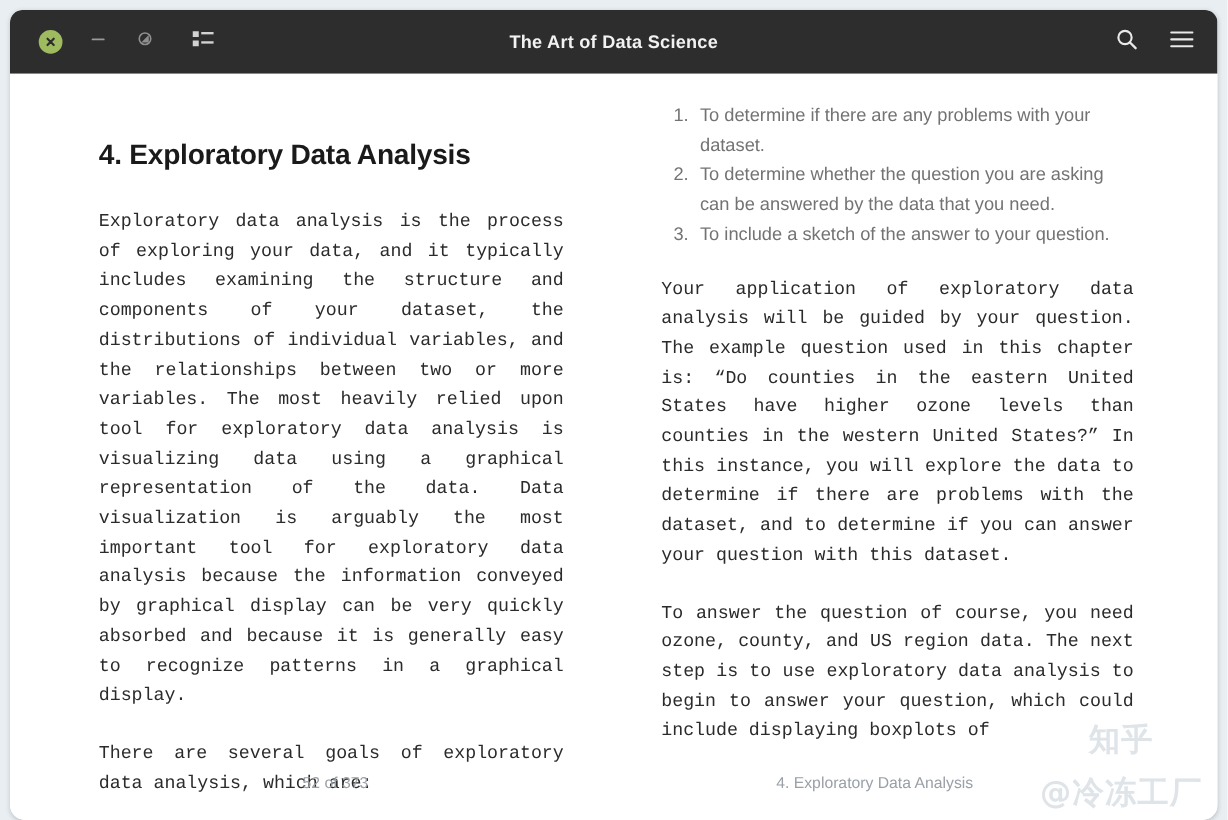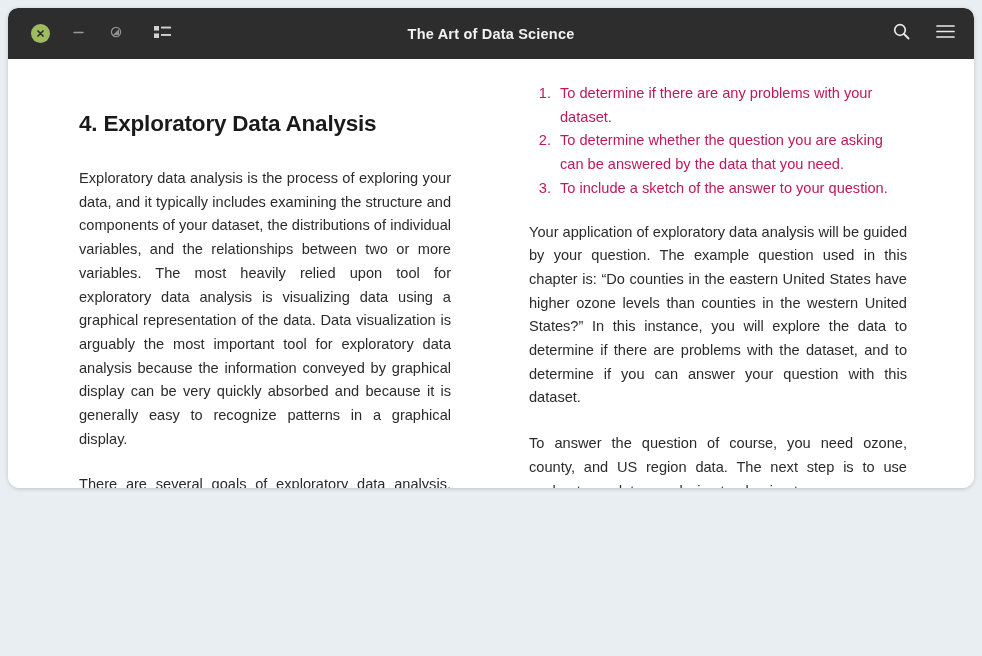--- a/index.html
+++ b/index.html
@@ -12,21 +12,21 @@
     overflow: hidden;
     background: #e8eef2;
     font-family: "Liberation Sans", sans-serif;
   }
 
   #app-window {
     position: absolute;
     left: 8px;
     top: 8px;
     width: 966px;
-    height: 480px;
+    height: 648px;
     border-radius: 10px 10px 12px 12px;
     background: #ffffff;
     overflow: hidden;
     box-shadow: 0 1px 4px rgba(0,0,0,0.18);
   }
 
   
   #titlebar {
     position: relative;
     height: 51px;
@@ -118,32 +118,33 @@
     letter-spacing: -0.2px;
   }
 
   p.body-text {
     margin: 0 0 22px 0;
     font-size: 14.6px;
     line-height: 23.7px;
     color: #2b2b2b;
     text-align: justify;
     text-justify: inter-word;
+    font-family: Liberation Mono, monospace;
   }
   p.body-text:last-child { margin-bottom: 0; }
 
   ol.goal-list {
     margin: 0 0 20px 0;
     padding: 0 0 0 26px;
     list-style: decimal;
   }
   ol.goal-list li {
     font-size: 14.6px;
     line-height: 23.7px;
-    color: #be185d;
+    color: #737373;
     margin: 0;
     padding-left: 5px;
   }
 
   
   #footer {
     position: absolute;
     left: 0;
     right: 0;
     bottom: 17px;

